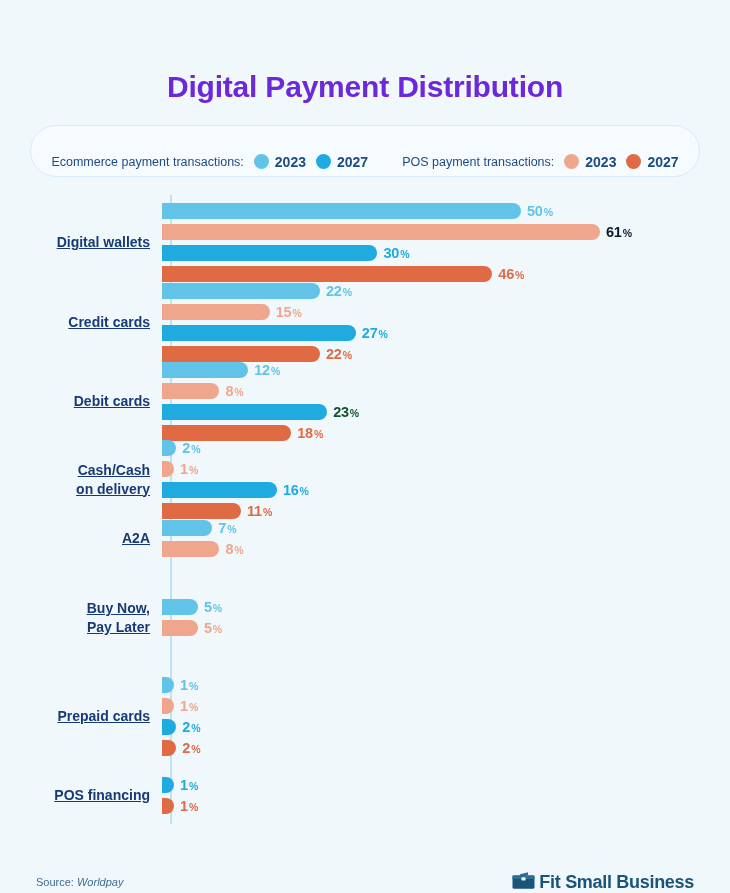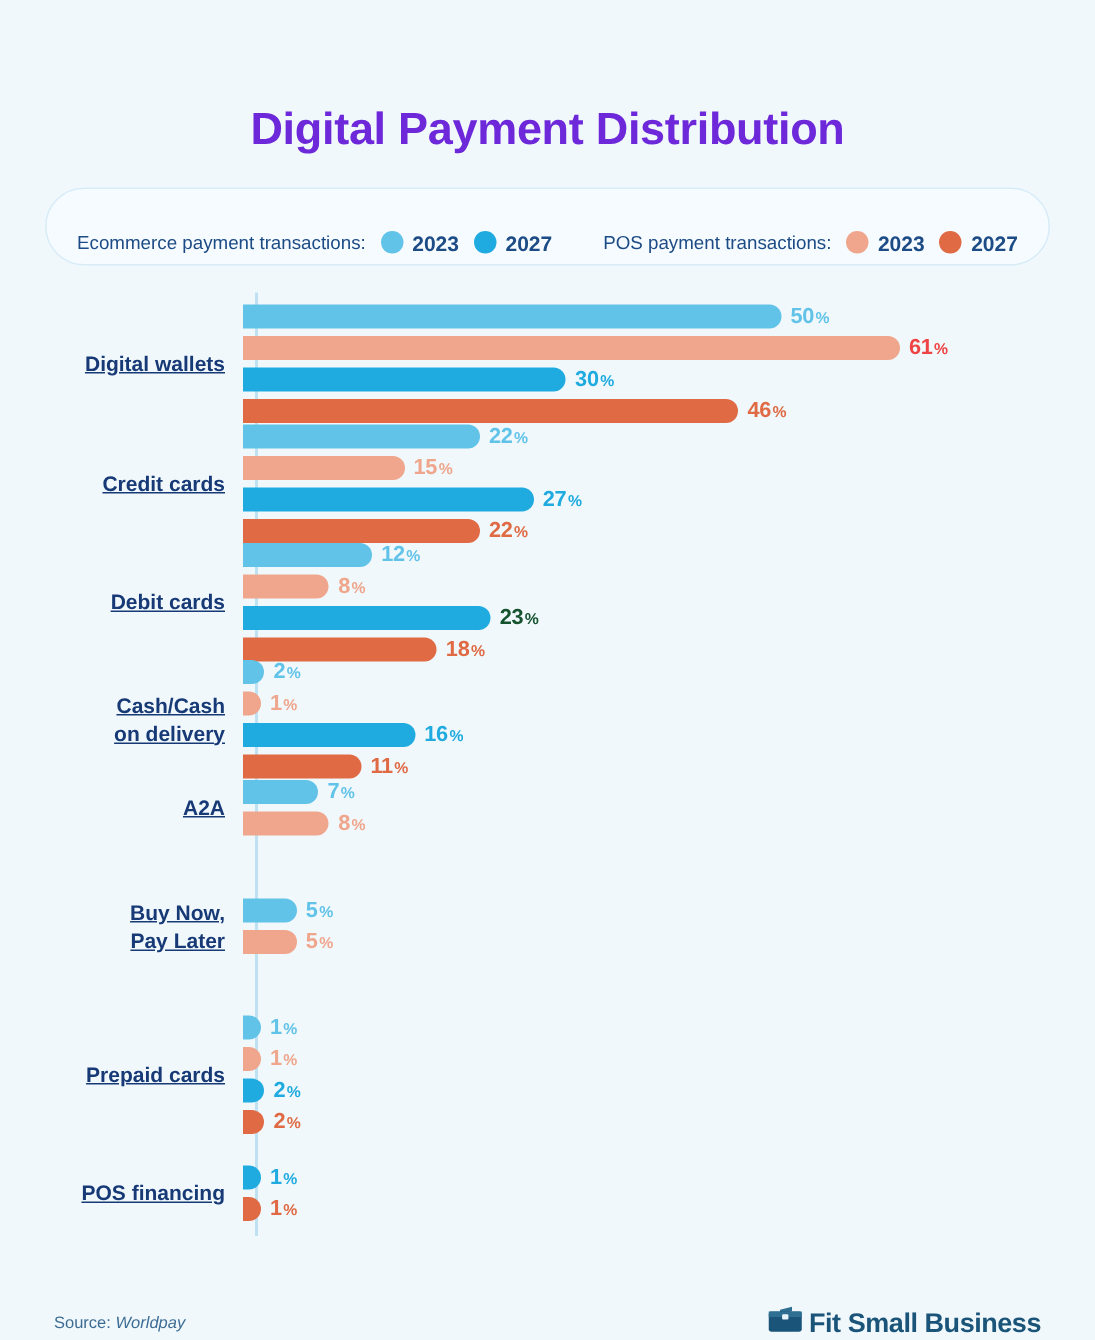--- a/index.html
+++ b/index.html
@@ -214,21 +214,21 @@
     <div id="groups-host">
         <div class="group" style="position: absolute; left: 0px; right: 0px; top: 8px;">
           <div class="group-label">Digital wallets</div>
           <div class="bars">
             <div class="bar-row">
               <div class="bar" style="background: rgb(98, 195, 232); width: 359px;"></div>
               <div class="bar-value" style="color: rgb(98, 195, 232);"><span>50</span><span class="pct">%</span></div>
             </div>
             <div class="bar-row">
               <div class="bar" style="background: rgb(239, 166, 140); width: 437.98px;"></div>
-              <div class="bar-value" style="color: #ef4444;"><span>61</span><span class="pct">%</span></div>
+              <div class="bar-value" style="color: #0f172a;"><span>61</span><span class="pct">%</span></div>
             </div>
             <div class="bar-row">
               <div class="bar" style="background: rgb(31, 171, 223); width: 215.4px;"></div>
               <div class="bar-value" style="color: rgb(31, 171, 223);"><span>30</span><span class="pct">%</span></div>
             </div>
             <div class="bar-row">
               <div class="bar" style="background: rgb(223, 106, 67); width: 330.28px;"></div>
               <div class="bar-value" style="color: rgb(223, 106, 67);"><span>46</span><span class="pct">%</span></div>
             </div>
           </div>

